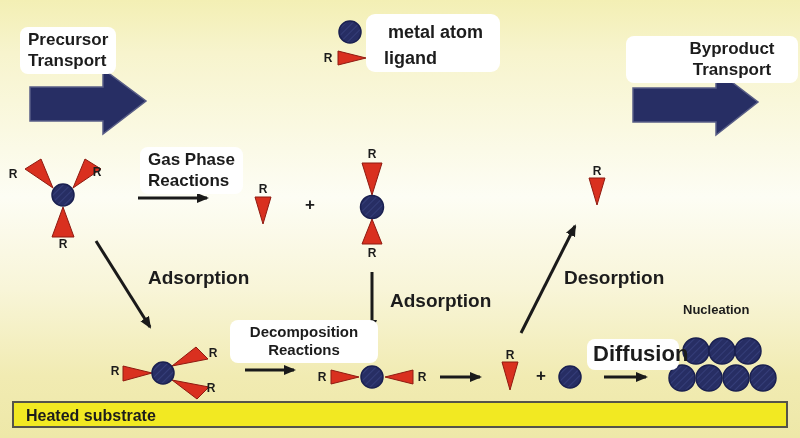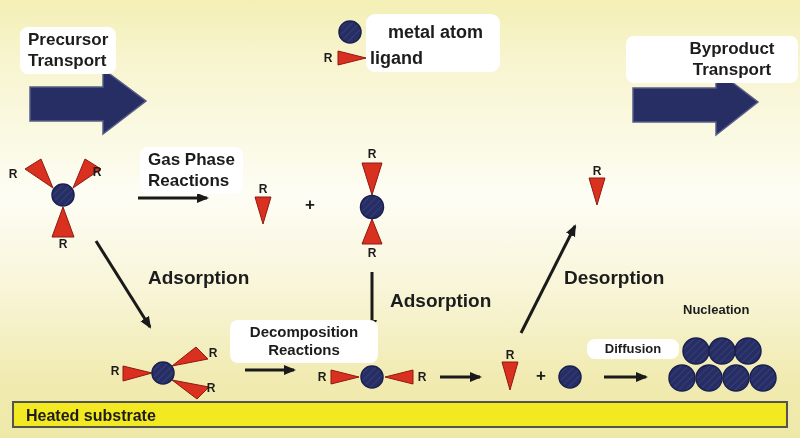--- a/index.html
+++ b/index.html
@@ -105,30 +105,30 @@
     </g>
   </svg>
 
   <div class="lbl whitebox pre" style="left:8px; top:27px; font-size:17px;">Precursor
 Transport</div>
   <div class="lbl whitebox pre" style="left:614px; top:36px; width:116px; text-align:center; font-size:17px;padding-left:48px;">Byproduct
 Transport</div>
 
   <div class="legendbox"></div>
   <div class="lbl" style="left:376px; top:22px; font-size:18px;">metal atom</div>
-  <div class="lbl" style="left:358px; top:48px; font-size:18px;">ligand</div>
+  <div class="lbl" style="left:372px; top:48px; font-size:18px;">ligand</div>
 
   <div class="lbl whitebox pre" style="left:128px; top:147px; font-size:17px;">Gas Phase
 Reactions</div>
   <div class="lbl" style="left:136px; top:266px; font-size:19px;">Adsorption</div>
   <div class="lbl" style="left:378px; top:289px; font-size:19px;">Adsorption</div>
   <div class="lbl whitebox pre" style="left:218px; top:320px; width:132px; text-align:center; font-size:15px;">Decomposition
 Reactions</div>
   <div class="lbl" style="left:552px; top:266px; font-size:19px;">Desorption</div>
-  <div class="lbl whitebox" style="left:575px; top:339px; width:80px; text-align:center; font-size:13px; padding:2px 6px;">Diffusion</div>
+  <div class="lbl whitebox" style="left:575px; top:339px; width:80px; text-align:center; font-size:22px; padding:2px 6px;">Diffusion</div>
   <div class="lbl" style="left:671px; top:302px; font-size:13px;">Nucleation</div>
 
   <span class="r" style="left:13px; top:174px;">R</span>
   <span class="r" style="left:97px; top:172px;">R</span>
   <span class="r" style="left:63px; top:244px;">R</span>
   <span class="r" style="left:328px; top:58px;">R</span>
   <span class="r" style="left:263px; top:189px;">R</span>
   <span class="r" style="left:372px; top:154px;">R</span>
   <span class="r" style="left:372px; top:253px;">R</span>
   <span class="r" style="left:115px; top:371px;">R</span>

